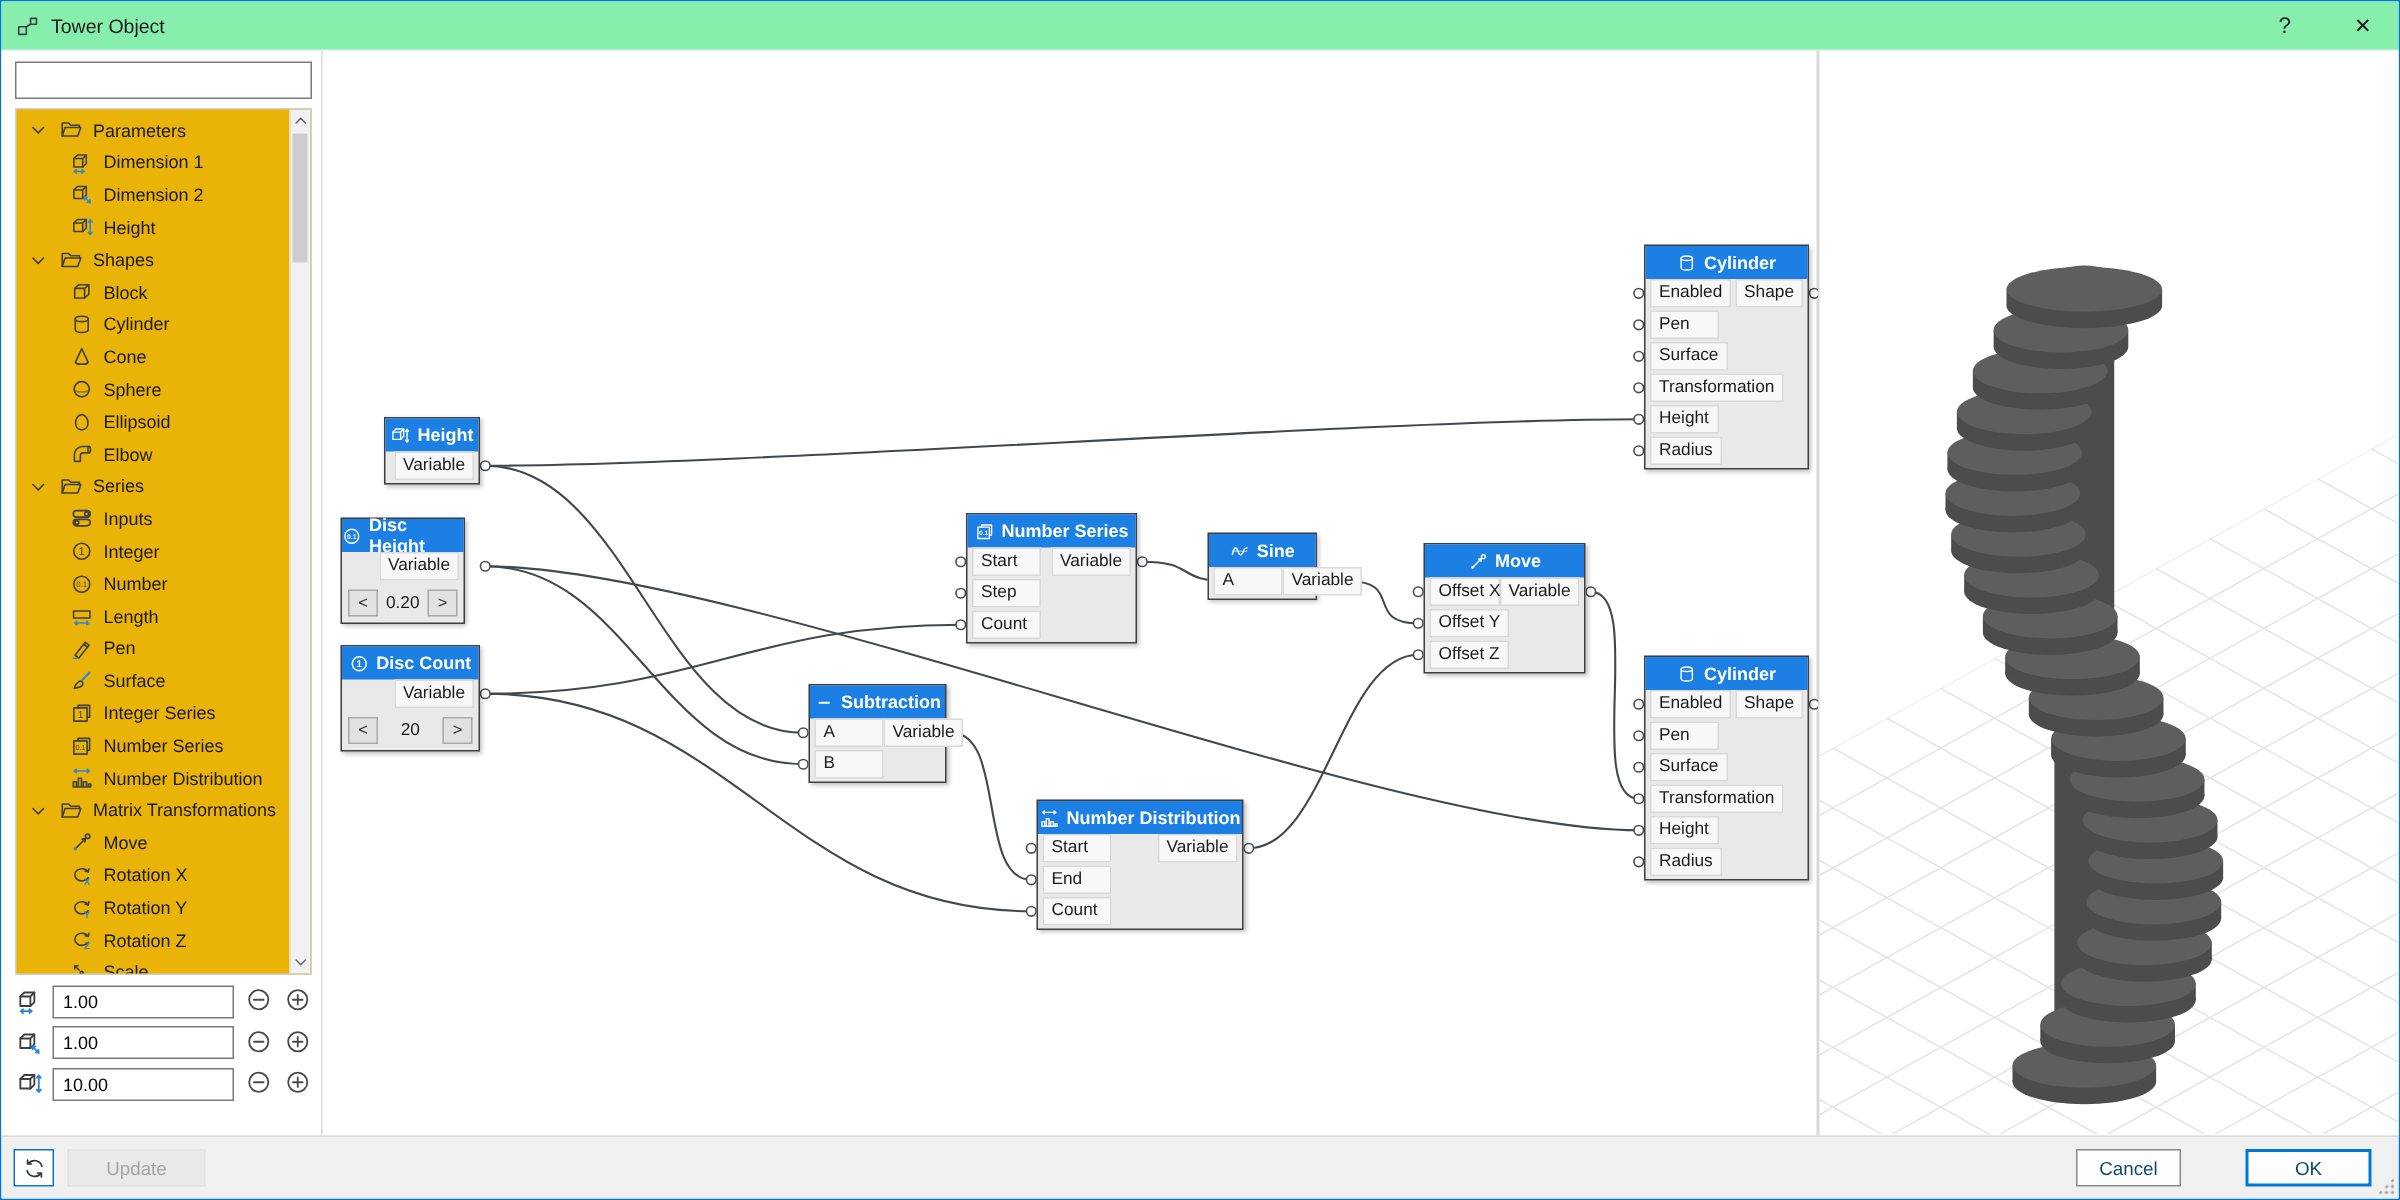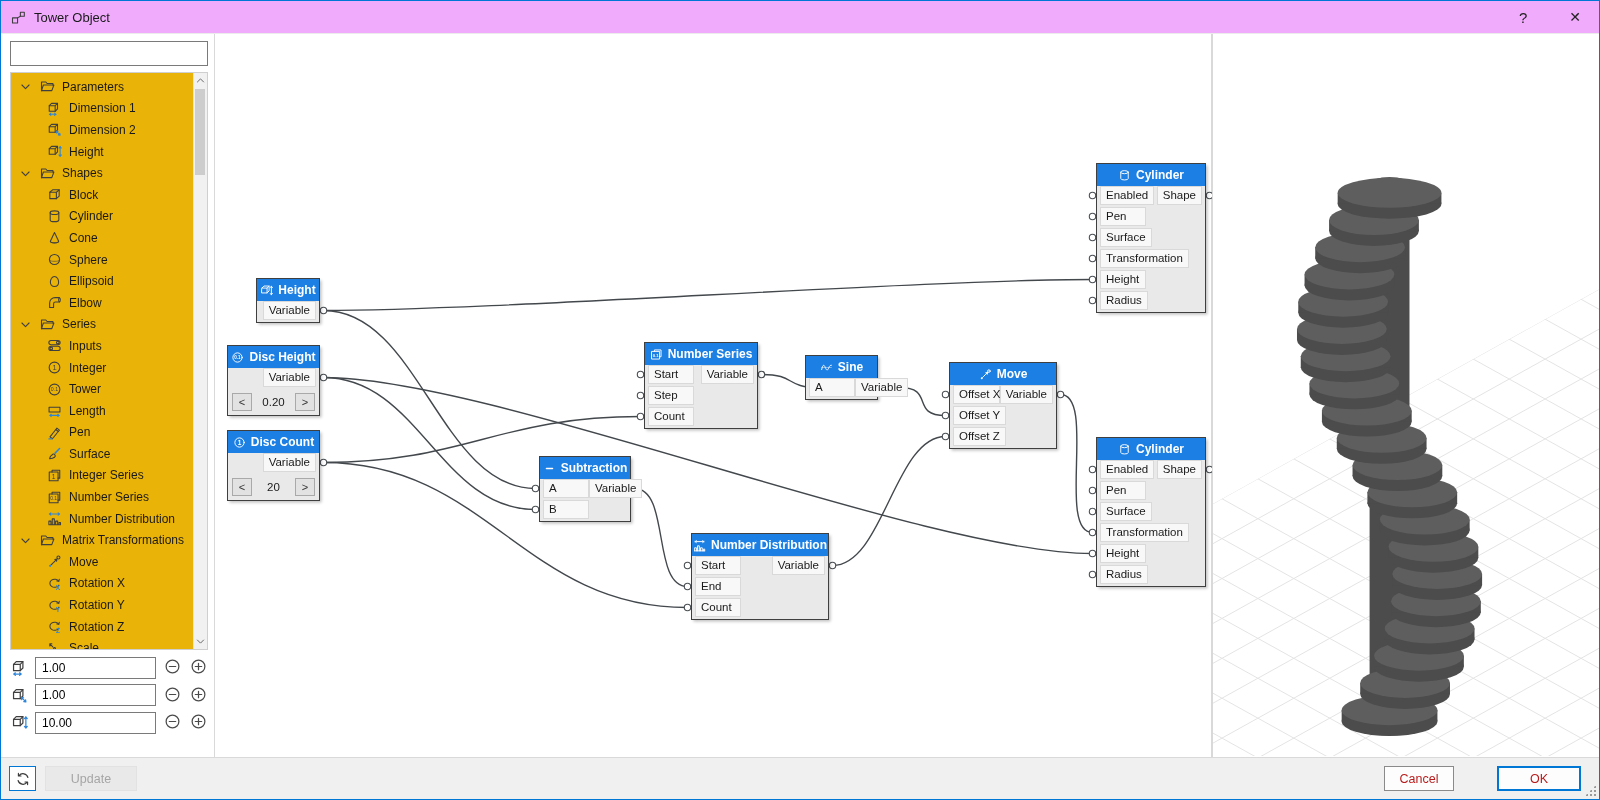--- a/index.html
+++ b/index.html
@@ -1,19 +1,19 @@
 <!DOCTYPE html>
 <html><head>
 <meta charset="utf-8">
 <style>
   html,body{margin:0;padding:0;width:1600px;height:800px;overflow:hidden;background:#9a9a9a;}
   .window{position:relative;width:1600px;height:800px;box-sizing:border-box;background:#fff;
     border:1px solid #0077d4;font-family:"Liberation Sans","DejaVu Sans",sans-serif;color:#1a1a1a;}
   
-  .titlebar{height:32px;display:flex;align-items:center;padding:0 12px 0 10px;gap:8px;border-bottom:1px solid #ececec;background:#f0abfc;}
+  .titlebar{height:32px;display:flex;align-items:center;padding:0 12px 0 10px;gap:8px;border-bottom:1px solid #ececec;background:#86efac;}
   .t-ic{width:15px;height:15px;color:#444;}
   .title{font-size:13px;}
   .tb-spacer{flex:1;}
   .tb-btn{font-size:15px;color:#222;cursor:pointer;background:none;border:none;font-family:inherit;padding:2px 6px;}
   .tb-btn.close{font-size:14px;margin-left:22px;}
   
   .main{position:relative;height:723px;background:#fff;}
   .canvasbg{position:absolute;left:213px;right:387px;top:0;bottom:0;background:#fff;border-left:1px solid #d9d9d9;border-right:1px solid #d9d9d9;z-index:0;}
   #wires{position:absolute;left:0;top:0;z-index:1;pointer-events:none;}
   #nodes{position:absolute;left:0;top:0;z-index:2;}
@@ -51,21 +51,21 @@
   .st-val{flex:1;text-align:center;}
   
   .preview{position:absolute;right:0;top:0;bottom:0;width:387px;background:#fff;z-index:3;border-left:1px solid #d9d9d9;box-sizing:border-box;}
   #preview-svg{width:100%;height:100%;display:block;}
   
   .footer{position:absolute;left:0;right:0;bottom:0;height:42px;background:#f0f0f0;border-top:1px solid #d9d9d9;display:flex;align-items:center;padding:0 14px 0 8px;gap:9px;box-sizing:border-box;z-index:4;}
   .auto-btn{width:27px;height:25px;border:1px solid #0077d4;background:#fff;display:flex;align-items:center;justify-content:center;padding:0;cursor:pointer;}
   .auto-btn .ic{width:16px;height:16px;color:#3a3a3a;}
   .update-btn{width:92px;height:25px;background:#e9e9e9;border:1px solid #e2e2e2;color:#a5a5a5;font-size:12.5px;font-family:inherit;}
   .fspacer{flex:1;}
-  .btn{height:25px;font-size:12.5px;font-family:inherit;background:#fdfdfd;color:#b91c1c;cursor:pointer;}
+  .btn{height:25px;font-size:12.5px;font-family:inherit;background:#fdfdfd;color:#0c4a6e;cursor:pointer;}
   .btn.cancel{width:70px;border:1px solid #8a8a8a;margin-right:34px;}
   .btn.ok{width:84px;border:2px solid #0077d4;margin-right:4px;}
   .grip{position:absolute;right:3px;bottom:3px;width:11px;height:11px;
     background-image:radial-gradient(#9a9a9a 1px, transparent 1.1px);background-size:4px 4px;
     clip-path:polygon(100% 0,100% 100%,0 100%);}
 </style>
 </head>
 <body>
 
 <div class="window">
@@ -149,21 +149,21 @@
               </svg>
             </span>
             <span class="nt">Height</span>
           </div>
           <div class="nb">
             <div class="nr has-out">
               <span class="chip out">Variable</span>
             </div>
           </div>
         </div>
-        <div class="node" style="left: 226px; top: 311px; width: 93px;">
+        <div class="node" style="left: 226px; top: 311px; width: 83px;">
           <div class="nh">
             <span class="ic">
               <svg viewBox="0 0 16 16">
                 <g fill="none" stroke="currentColor" stroke-width="1.15" stroke-linecap="round" stroke-linejoin="round">
                   <circle cx="8" cy="8" r="5.7"></circle>
                   <text x="8" y="10.1" font-size="5.6" text-anchor="middle" fill="currentColor" stroke="none">0.1</text>
                 </g>
               </svg>
             </span>
             <span class="nt">Disc Height</span>
@@ -582,21 +582,21 @@
             </div>
             <div class="trow child">
               <span class="ic">
                 <svg viewBox="0 0 16 16">
                   <g fill="none" stroke="currentColor" stroke-width="1.15" stroke-linecap="round" stroke-linejoin="round">
                     <circle cx="8" cy="8" r="5.7"></circle>
                     <text x="8" y="10.1" font-size="5.6" text-anchor="middle" fill="currentColor" stroke="none">0.1</text>
                   </g>
                 </svg>
               </span>
-              <span class="tlabel">Tower</span>
+              <span class="tlabel">Number</span>
             </div>
             <div class="trow child">
               <span class="ic">
                 <svg viewBox="0 0 16 16">
                   <g fill="none" stroke="currentColor" stroke-width="1.15" stroke-linecap="round" stroke-linejoin="round">
                     <rect x="2.2" y="4.6" width="11.6" height="5"></rect>
                     <g stroke="var(--acc)">
                       <path d="M3 13.2h10M3 13.2l1.5-1.2M3 13.2l1.5 1.2M13 13.2l-1.5-1.2M13 13.2l-1.5 1.2"></path>
                     </g>
                   </g>

